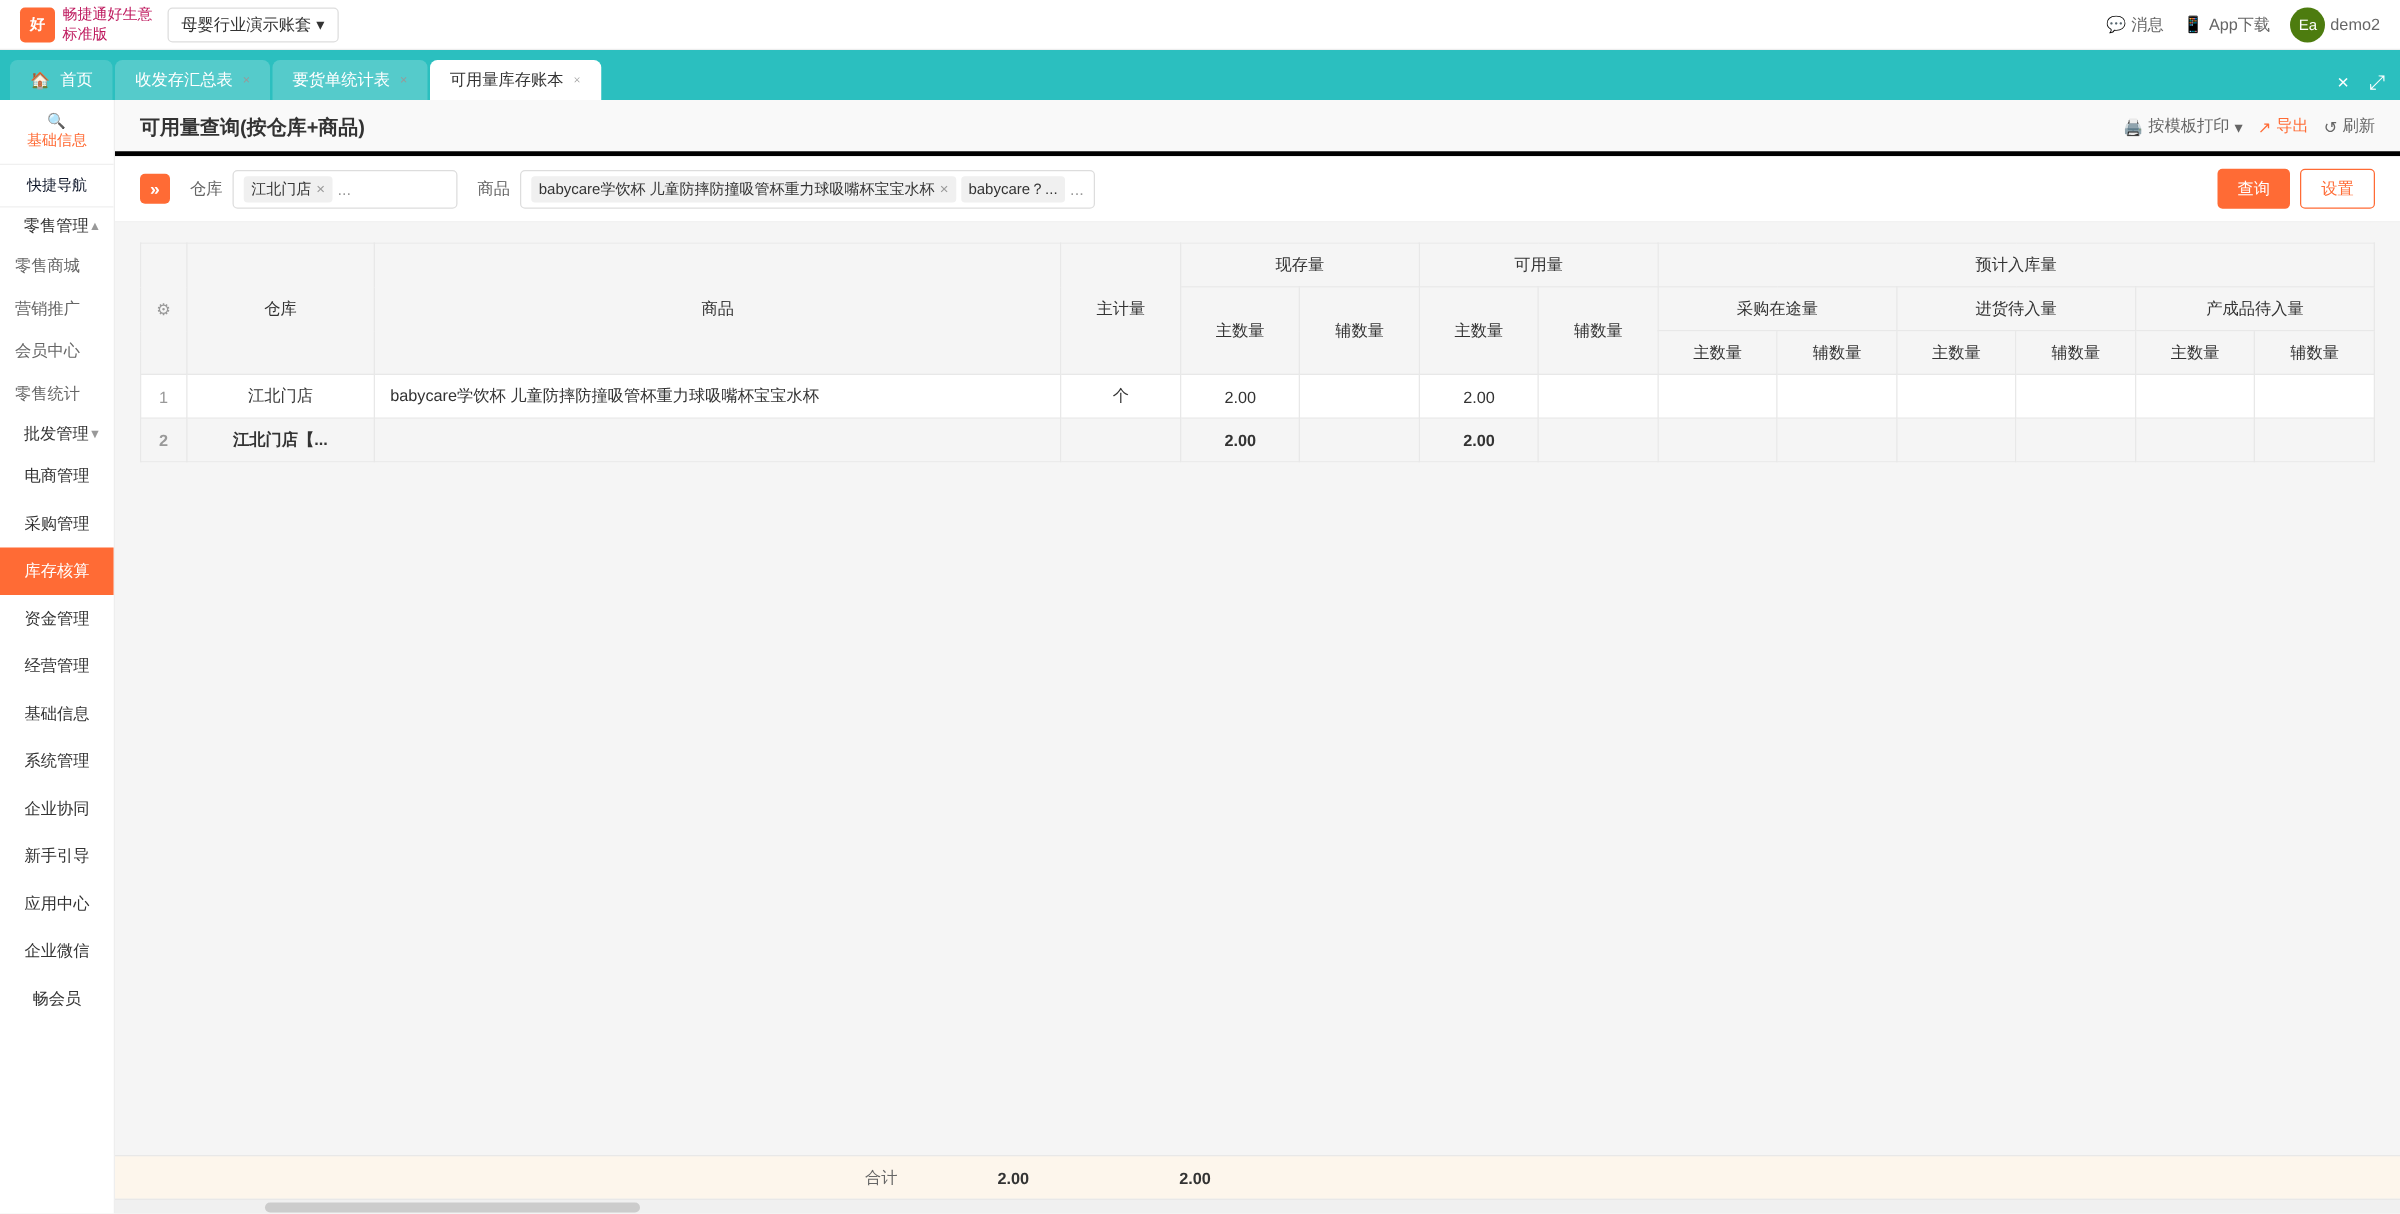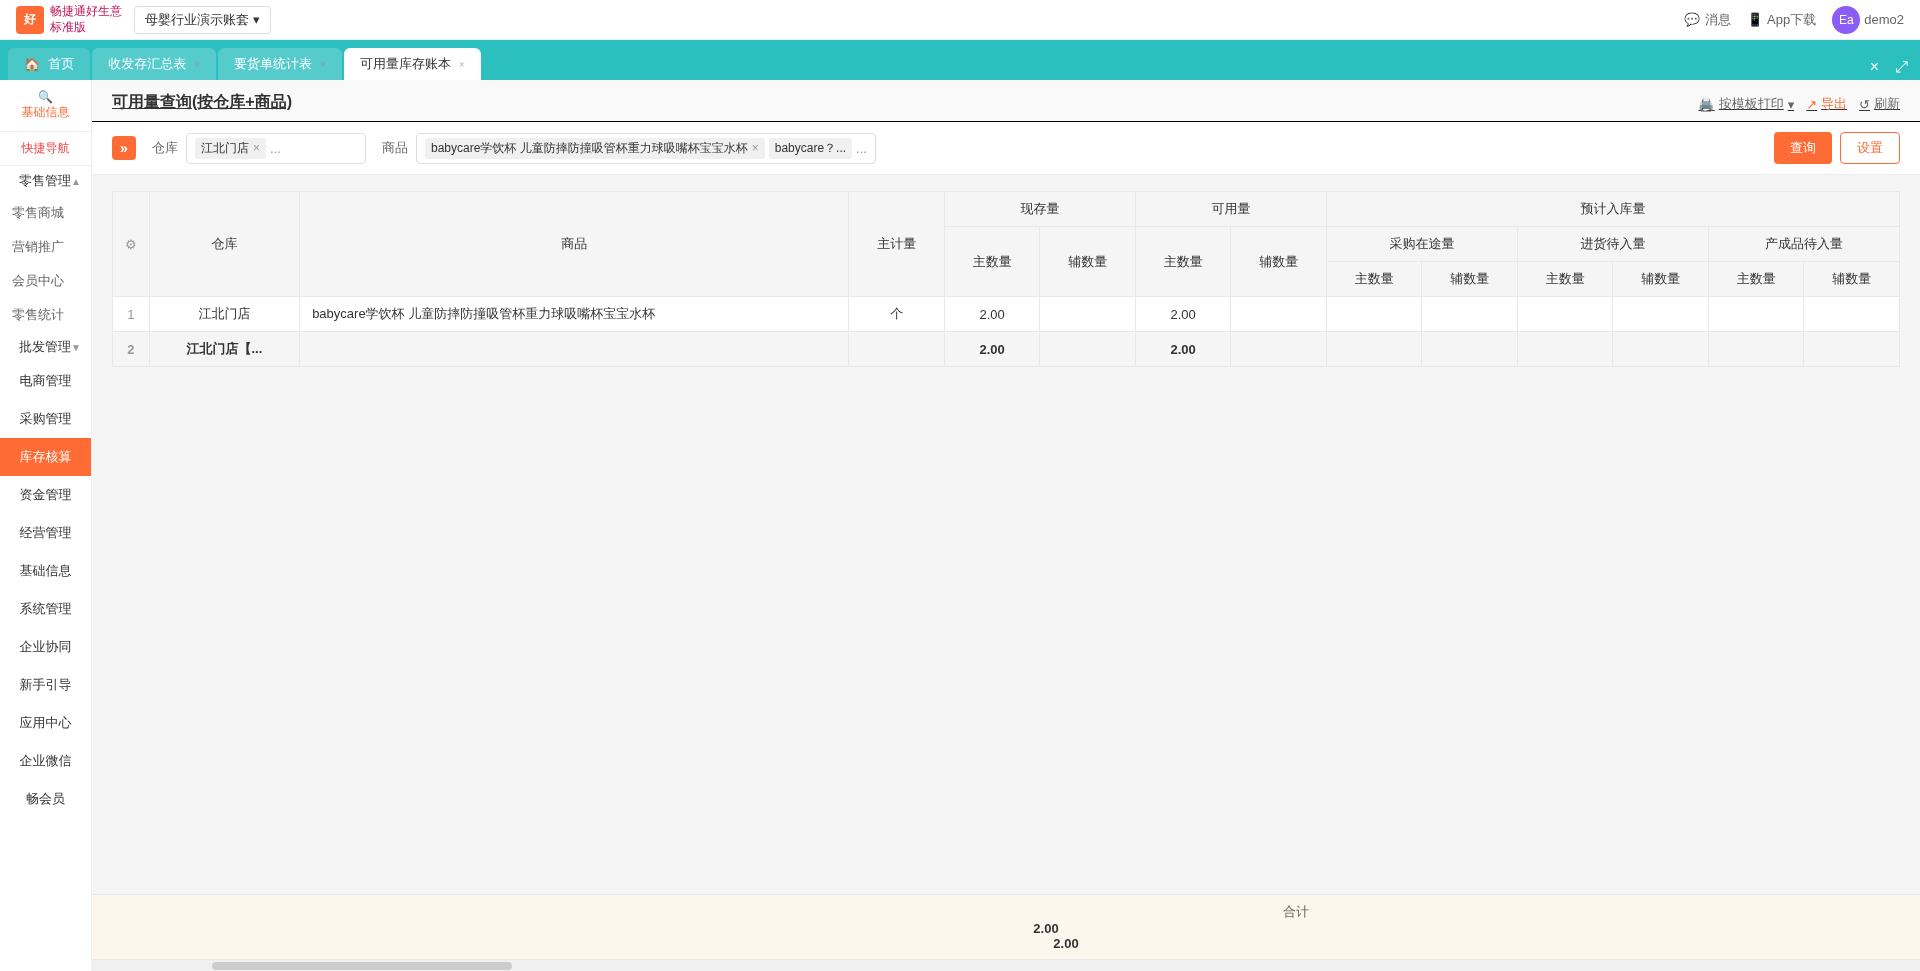--- a/index.html
+++ b/index.html
@@ -7,49 +7,49 @@
 
     
     .top-bar { height: 40px; background: #fff; display: flex; align-items: center; justify-content: space-between; padding: 0 16px; border-bottom: 1px solid #eee; flex-shrink: 0; }
     .top-bar-left { display: flex; align-items: center; gap: 12px; }
     .logo-area { display: flex; align-items: center; gap: 6px; }
     .logo-icon { width: 28px; height: 28px; background: #ff6b35; border-radius: 4px; display: flex; align-items: center; justify-content: center; color: white; font-size: 12px; font-weight: bold; }
     .logo-text { font-size: 12px; color: #be185d; line-height: 1.3; }
     .org-selector { display: flex; align-items: center; gap: 4px; padding: 4px 10px; border: 1px solid #ddd; border-radius: 4px; cursor: pointer; font-size: 13px; color: #333; background: #fff; }
     .top-bar-right { display: flex; align-items: center; gap: 16px; }
     .top-bar-right-item { display: flex; align-items: center; gap: 4px; font-size: 13px; color: #666; cursor: pointer; }
-    .avatar { width: 28px; height: 28px; border-radius: 50%; background: #8b5cf6; display: flex; align-items: center; justify-content: center; color: white; font-size: 12px; }
+    .avatar { width: 28px; height: 28px; border-radius: 50%; background: #4d7c0f; display: flex; align-items: center; justify-content: center; color: white; font-size: 12px; }
 
     
     .nav-tabs { height: 40px; background: #2bbfbf; display: flex; align-items: flex-end; padding: 0 8px; flex-shrink: 0; gap: 2px; }
     .nav-tab { height: 32px; padding: 0 16px; border-radius: 6px 6px 0 0; display: flex; align-items: center; gap: 8px; font-size: 13px; cursor: pointer; color: #fff; background: rgba(255,255,255,0.2); }
     .nav-tab.active { background: #fff; color: #333; font-family: Liberation Serif, serif; }
     .nav-tab .close-btn { font-size: 10px; color: #999; cursor: pointer; }
     .nav-tab.home { background: rgba(255,255,255,0.15); }
     .nav-tab-actions { margin-left: auto; display: flex; align-items: center; gap: 8px; }
     .nav-action-btn { color: #fff; cursor: pointer; font-size: 16px; padding: 4px; }
 
     
     .main-layout { display: flex; flex: 1; overflow: hidden; }
 
     
     .sidebar { width: 92px; background: #fff; border-right: 1px solid #eee; display: flex; flex-direction: column; flex-shrink: 0; overflow-y: auto; }
     .sidebar-search { padding: 10px 8px; font-size: 12px; color: #ff6b35; cursor: pointer; text-align: center; border-bottom: 1px solid #f0f0f0; }
-    .sidebar-nav { padding: 8px 0; font-size: 12px; color: #ef4444; text-align: center; cursor: pointer; border-bottom: 1px solid #f0f0f0; }
+    .sidebar-nav { padding: 8px 0; font-size: 12px; color: #0f172a; text-align: center; cursor: pointer; border-bottom: 1px solid #f0f0f0; }
     .sidebar-item { padding: 10px 8px; text-align: center; font-size: 13px; color: #333; cursor: pointer; display: flex; flex-direction: column; align-items: center; gap: 2px; }
     .sidebar-item.active { background: #ff6b35; color: #fff; }
     .sidebar-section-header { display: flex; align-items: center; justify-content: flex-end; padding: 6px 10px; font-size: 13px; color: #333; cursor: pointer; }
     .sidebar-section-header .arrow { font-size: 10px; color: #999; }
     .sidebar-sub-item { padding: 8px 12px; font-size: 13px; color: #666; cursor: pointer; }
 
     
     .content { flex: 1; display: flex; flex-direction: column; overflow: hidden; }
 
     
-    .page-header { padding: 12px 20px 8px; background: #f9f9f9; border-bottom: 1px solid #000000; display: flex; align-items: flex-end; justify-content: space-between; flex-shrink: 0; text-decoration: underline; }
+    .page-header { padding: 12px 20px 8px; background: #f9f9f9; border-bottom: 4px solid #000000; display: flex; align-items: flex-start; justify-content: space-between; flex-shrink: 0; }
     .page-title { font-size: 16px; font-weight: bold; color: #333; }
     .page-actions { display: flex; align-items: center; gap: 12px; }
     .page-action-btn { display: flex; align-items: center; gap: 4px; font-size: 13px; color: #666; cursor: pointer; }
     .export-btn { color: #ff6b35; }
 
     
     .filter-bar { padding: 10px 20px; background: #fff; border-bottom: 1px solid #eee; display: flex; align-items: center; gap: 16px; flex-shrink: 0; }
     .expand-btn { width: 24px; height: 24px; background: #ff6b35; border-radius: 4px; display: flex; align-items: center; justify-content: center; color: white; cursor: pointer; font-size: 14px; font-weight: bold; flex-shrink: 0; }
     .filter-field { display: flex; align-items: center; gap: 8px; }
     .filter-label { color: #666; font-size: 13px; white-space: nowrap; }
@@ -66,21 +66,21 @@
     .data-table { width: 100%; border-collapse: collapse; background: #fff; font-size: 13px; }
     .data-table th, .data-table td { border: 1px solid #e8e8e8; padding: 8px 12px; text-align: center; }
     .data-table thead th { background: #f5f5f5; color: #333; font-weight: normal; }
     .data-table tbody tr td:first-child { color: #999; }
     .data-table .settings-col { width: 36px; }
     .data-table .bold { font-weight: bold; }
     .row-summary { background: #f5f5f5 !important; }
     .row-summary td { font-weight: bold; }
 
     
-    .table-footer { background: #fdf6ec; border-top: 1px solid #e8e8e8; padding: 8px 20px; display: flex; align-items: center; flex-shrink: 0; flex-direction: column; }
+    .table-footer { background: #fdf6ec; border-top: 1px solid #e8e8e8; padding: 8px 20px; display: flex; align-items: center; flex-shrink: 0; }
     .footer-label { color: #666; font-size: 13px; margin-left: 36px; }
     .footer-value { font-weight: bold; font-size: 13px; }
 
     
     .table-scroll { flex: 1; overflow: auto; }
 
     
     .bottom-scroll { height: 12px; background: #f0f0f0; border-top: 1px solid #e8e8e8; }
     .scroll-thumb { height: 8px; background: #ccc; border-radius: 4px; margin: 2px 120px 2px 120px; width: 300px; cursor: pointer; }
 

